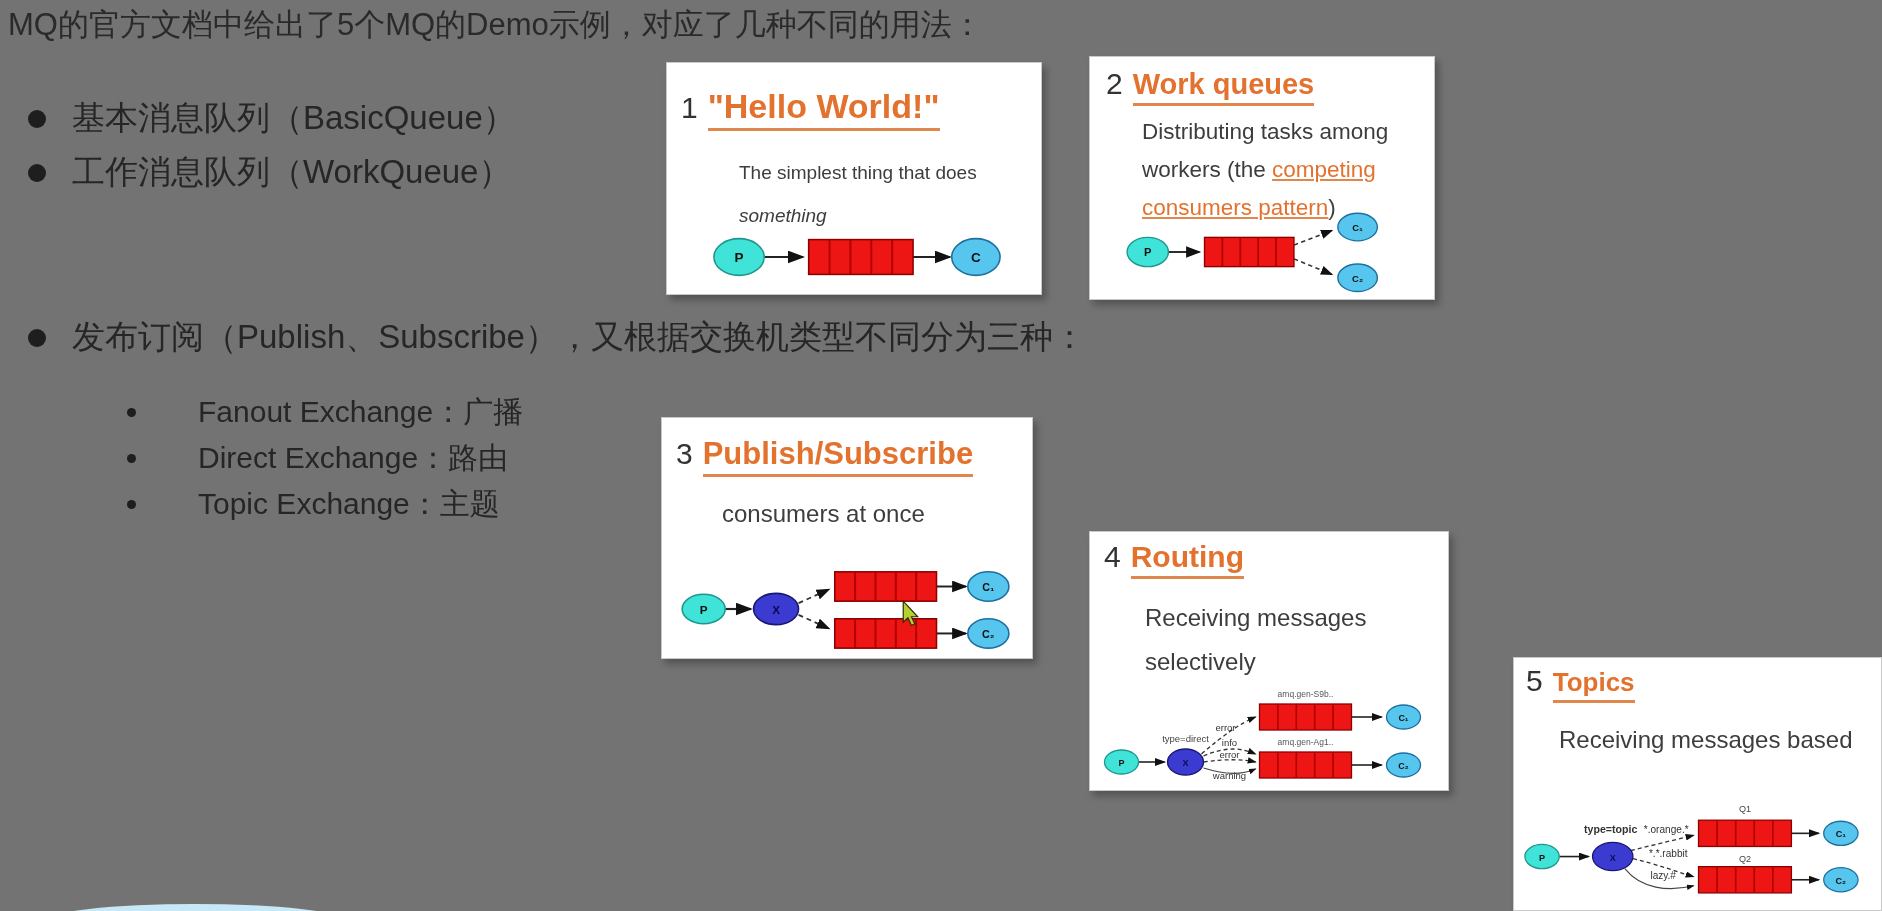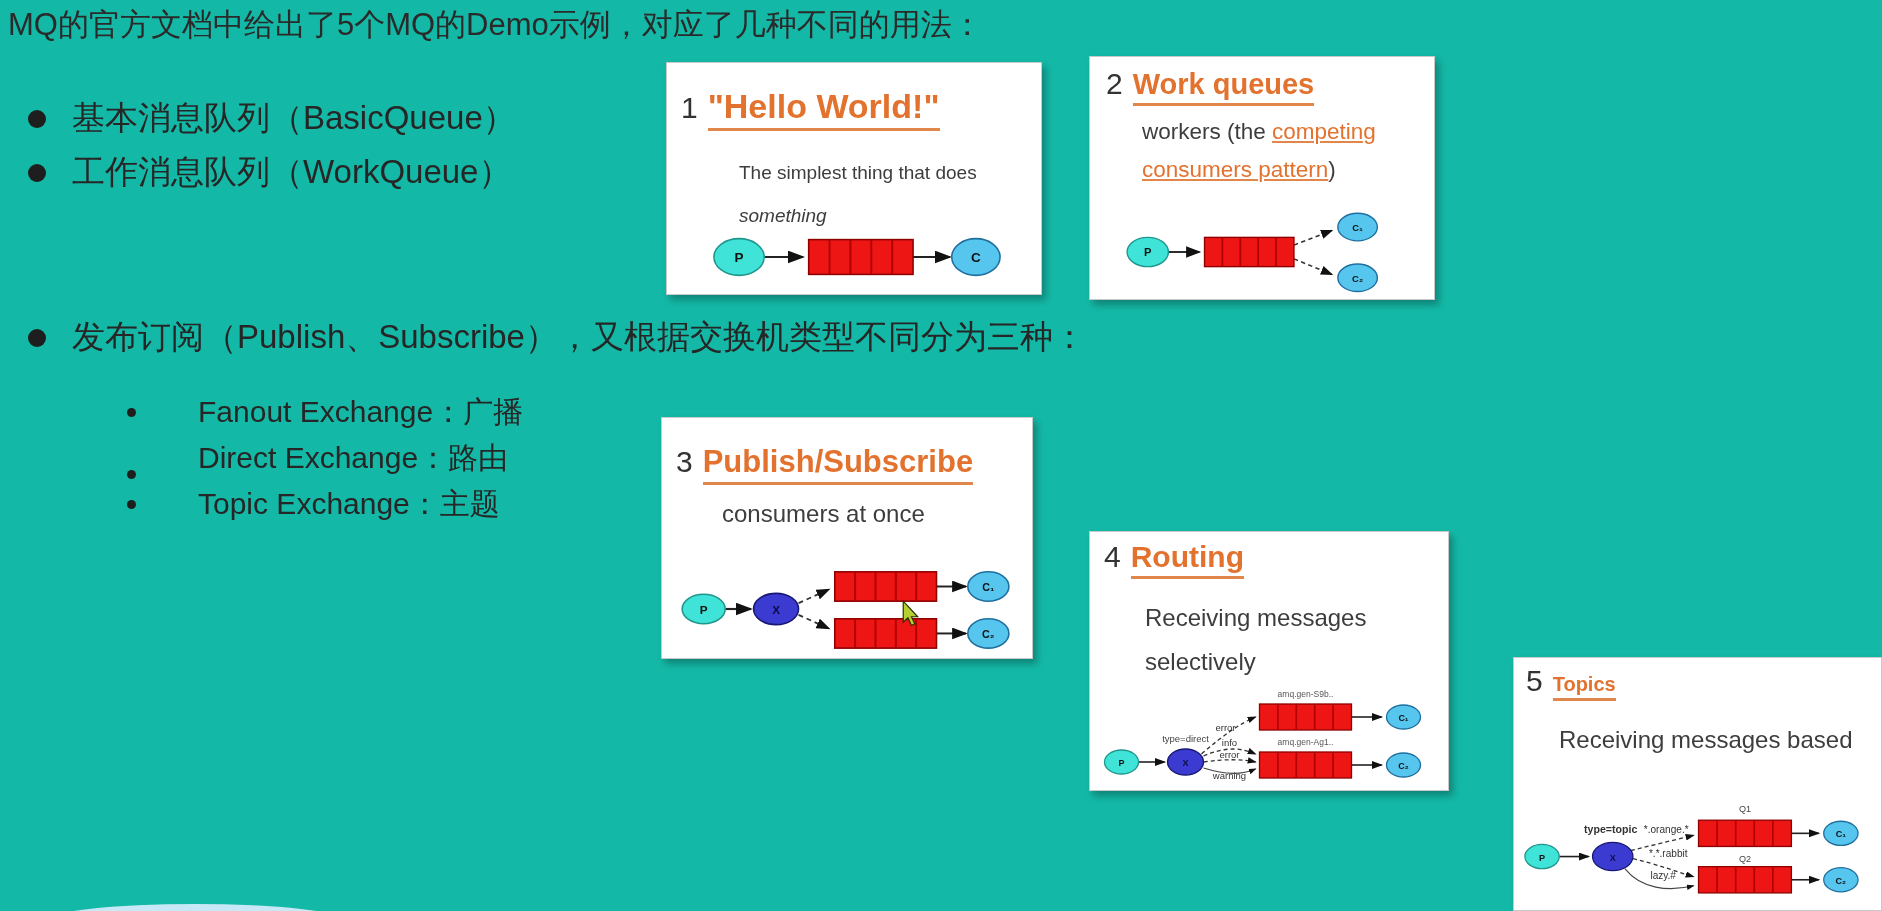--- a/index.html
+++ b/index.html
@@ -1,17 +1,17 @@
 <!DOCTYPE html>
 <html><head>
 <meta charset="utf-8">
 <style>
   html,body{margin:0;padding:0;background:#ffffff;}
   #stage{
-    position:relative;width:1882px;height:911px;overflow:hidden;background:#14b8a6;
+    position:relative;width:1882px;height:911px;overflow:hidden;background:#737373;
     font-family:"Liberation Sans","DejaVu Sans",sans-serif;color:#262626;
   }
   
   .page-title{position:absolute;left:8px;top:4px;font-size:31px;color:#2a2a2a;white-space:nowrap;}
   .bullet{position:absolute;display:flex;align-items:center;gap:26px;white-space:nowrap;}
   .bullet .dot{width:18px;height:18px;border-radius:50%;background:#1e1e1e;flex:0 0 auto;}
   .bullet .blabel{font-size:33px;color:#262626;}
   .sub-bullet{position:absolute;display:flex;align-items:center;gap:30px;white-space:nowrap;}
   .sub-bullet .sdot{width:9px;height:9px;border-radius:50%;background:#1e1e1e;flex:0 0 auto;}
   .sub-bullet .slabel{font-size:30px;color:#262626;margin-left:32px;}
@@ -54,21 +54,21 @@
   </div>
   <div class="bullet" style="left:28px;top:315px;">
     <span class="dot"></span>
     <span class="blabel">发布订阅（Publish、Subscribe），又根据交换机类型不同分为三种：</span>
   </div>
 
   <div class="sub-bullet" style="left:127px;top:392px;">
     <span class="sdot"></span>
     <span class="slabel">Fanout Exchange：广播</span>
   </div>
-  <div class="sub-bullet" style="left:127px;top:438px;align-items:flex-end;">
+  <div class="sub-bullet" style="left:127px;top:438px;">
     <span class="sdot"></span>
     <span class="slabel">Direct Exchange：路由</span>
   </div>
   <div class="sub-bullet" style="left:127px;top:484px;">
     <span class="sdot"></span>
     <span class="slabel">Topic Exchange：主题</span>
   </div>
 
   <div class="card" style="left:666px;top:62px;width:374px;height:231px;">
     <div class="card-head" style="left:14px;top:24px;">
@@ -100,20 +100,21 @@
       <text x="273" y="33" text-anchor="middle" font-size="14" font-weight="bold" fill="#111">C</text>
     </svg>
   </div>
 
   <div class="card" style="left:1089px;top:56px;width:344px;height:242px;">
     <div class="card-head" style="left:16px;top:10px;">
       <span class="card-num">2</span>
       <span class="card-title" style="font-size:29px;">Work queues</span>
     </div>
     <div class="card-body" style="left:52px;top:56px;line-height:38px;font-size:22.5px;">
+      <span class="body-line">Distributing tasks among</span>
       <span class="body-line"><span>workers (the </span><span class="link-orange">competing</span></span>
       <span class="body-line"><span class="link-orange">consumers pattern</span><span>)</span></span>
     </div>
     <svg class="diagram" style="left:14px;top:152px;" width="318" height="86" viewBox="0 0 320 100">
       <defs>
           <marker id="a2" markerWidth="9" markerHeight="8" refX="7" refY="3" orient="auto">
             <path d="M0,0 L8,3 L0,6 Z" fill="#111"></path>
           </marker>
         </defs>
       <line x1="50" y1="50" x2="86" y2="50" stroke="#222" stroke-width="2.2" marker-end="url(#a2)"></line>
@@ -131,21 +132,21 @@
       <ellipse cx="270" cy="21" rx="23" ry="16" fill="#56c6ef" stroke="#1f6f9e" stroke-width="1.6"></ellipse>
       <text x="270" y="26" text-anchor="middle" font-size="11" font-weight="bold" fill="#111">C₁</text>
       <ellipse cx="270" cy="80" rx="23" ry="16" fill="#56c6ef" stroke="#1f6f9e" stroke-width="1.6"></ellipse>
       <text x="270" y="85" text-anchor="middle" font-size="11" font-weight="bold" fill="#111">C₂</text>
     </svg>
   </div>
 
   <div class="card" style="left:661px;top:417px;width:370px;height:240px;">
     <div class="card-head" style="left:14px;top:18px;">
       <span class="card-num">3</span>
-      <span class="card-title" style="font-size:31px;margin-top:8px;">Publish/Subscribe</span>
+      <span class="card-title" style="font-size:31px;">Publish/Subscribe</span>
     </div>
     <div class="card-body" style="left:60px;top:74px;line-height:44px;font-size:24px;">
       <span class="body-line">consumers at once</span>
     </div>
     <svg class="diagram" style="left:12px;top:146px;" width="345" height="90" viewBox="0 0 340 92">
       <defs>
           <marker id="a3" markerWidth="9" markerHeight="8" refX="7" refY="3" orient="auto">
             <path d="M0,0 L8,3 L0,6 Z" fill="#111"></path>
           </marker>
         </defs>
@@ -230,21 +231,21 @@
       <ellipse cx="302" cy="43" rx="17" ry="12" fill="#56c6ef" stroke="#1f6f9e" stroke-width="1.3"></ellipse>
       <text x="302" y="47" text-anchor="middle" font-size="9" font-weight="bold" fill="#111">C₁</text>
       <ellipse cx="302" cy="91" rx="17" ry="12" fill="#56c6ef" stroke="#1f6f9e" stroke-width="1.3"></ellipse>
       <text x="302" y="95" text-anchor="middle" font-size="9" font-weight="bold" fill="#111">C₂</text>
     </svg>
   </div>
 
   <div class="card" style="left:1513px;top:657px;width:367px;height:252px;">
     <div class="card-head" style="left:12px;top:6px;">
       <span class="card-num">5</span>
-      <span class="card-title" style="font-size:20px;">Topics</span>
+      <span class="card-title" style="font-size:26px;">Topics</span>
     </div>
     <div class="card-body" style="left:45px;top:60px;line-height:44px;font-size:24px;">
       <span class="body-line">Receiving messages based</span>
     </div>
     <svg class="diagram" style="left:6px;top:140px;" width="352" height="106" viewBox="0 0 345 105">
       <defs>
           <marker id="a5" markerWidth="8" markerHeight="7" refX="6" refY="2.5" orient="auto">
             <path d="M0,0 L7,2.5 L0,5 Z" fill="#111"></path>
           </marker>
         </defs>

